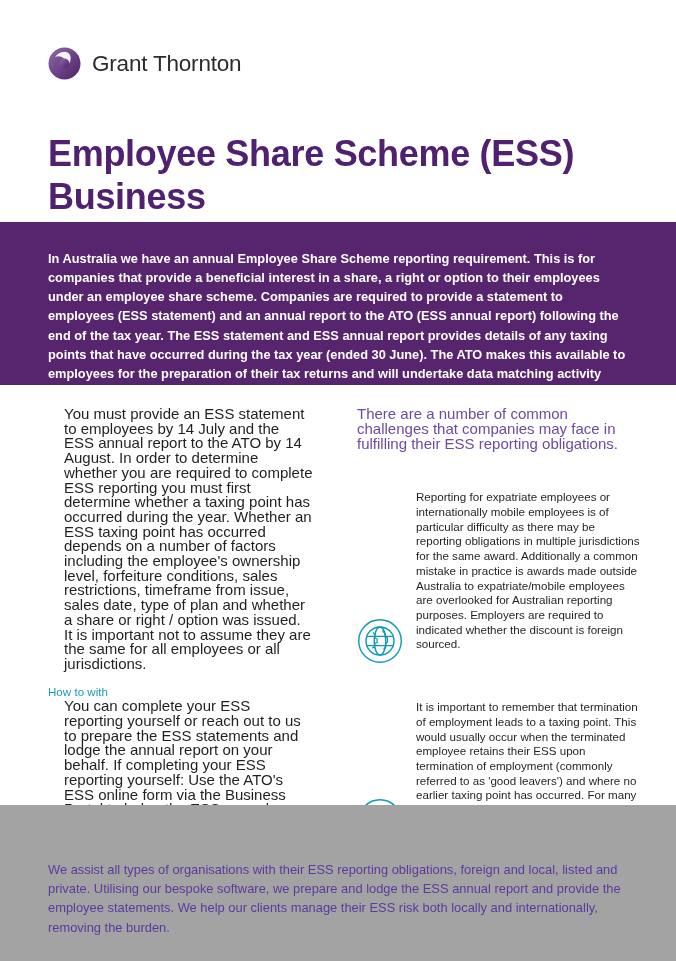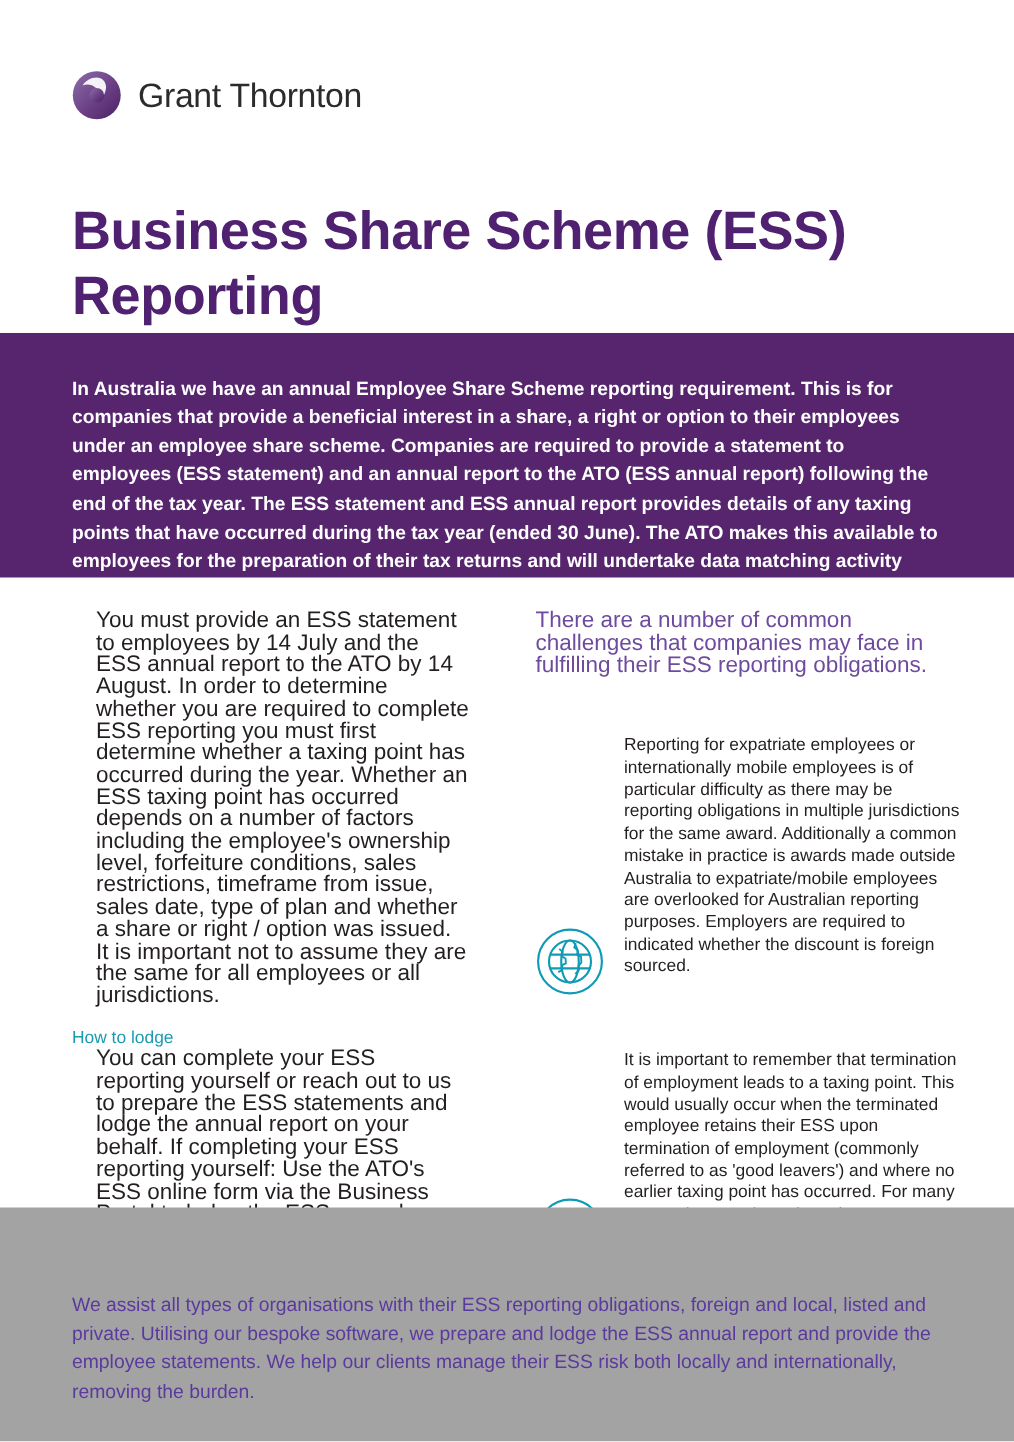--- a/index.html
+++ b/index.html
@@ -182,31 +182,31 @@
         <circle cx="32" cy="32" r="31" fill="url(#gtg)"></circle>
         <path d="M32 9c-7.8 0-14.6 4.2-18.3 10.4 5.6-2.6 12.6-1.4 17 3 4.4 4.4 5.6 11.4 3 17C39.9 35.7 44 28.9 44 21.1 44 14.4 38.7 9 32 9z" fill="#ffffff" opacity="0.93"></path>
         <path d="M55 32c0 7.8-4.2 14.6-10.4 18.3 2.6-5.6 1.4-12.6-3-17-4.4-4.4-11.4-5.6-17-3C28.3 24.1 35.1 20 42.9 20 49.6 20 55 25.3 55 32z" fill="#ffffff" opacity="0.0"></path>
         <circle cx="32" cy="32" r="9.5" fill="url(#gtg)"></circle>
         <path d="M32 55c7.8 0 14.6-4.2 18.3-10.4-5.6 2.6-12.6 1.4-17-3-4.4-4.4-5.6-11.4-3-17C24.1 28.3 20 35.1 20 42.9 20 49.6 25.3 55 32 55z" fill="#ffffff" opacity="0.0"></path>
       </svg>
     </span>
     <span class="logo-word">Grant Thornton</span>
   </div>
 
-  <h1 class="doc-title">Business Share Scheme (ESS) Reporting</h1>
+  <h1 class="doc-title">Employee Share Scheme (ESS) Business</h1>
 
   <div class="intro-band">
     <p class="intro-text">In Australia we have an annual Employee Share Scheme reporting requirement. This is for companies that provide a beneficial interest in a share, a right or option to their employees under an employee share scheme. Companies are required to provide a statement to employees (ESS statement) and an annual report to the ATO (ESS annual report) following the end of the tax year. The ESS statement and ESS annual report provides details of any taxing points that have occurred during the tax year (ended 30 June). The ATO makes this available to employees for the preparation of their tax returns and will undertake data matching activity utilising this information.</p>
   </div>
 
   <div class="body-area">
 
     <div class="col-left">
       <p class="body-p">You must provide an ESS statement to employees by 14 July and the ESS annual report to the ATO by 14 August. In order to determine whether you are required to complete ESS reporting you must first determine whether a taxing point has occurred during the year. Whether an ESS taxing point has occurred depends on a number of factors including the employee's ownership level, forfeiture conditions, sales restrictions, timeframe from issue, sales date, type of plan and whether a share or right / option was issued. It is important not to assume they are the same for all employees or all jurisdictions.</p>
-      <p class="sub-head">How to lodge</p>
+      <p class="sub-head">How to with</p>
       <p class="body-p">You can complete your ESS reporting yourself or reach out to us to prepare the ESS statements and lodge the annual report on your behalf. If completing your ESS reporting yourself: Use the ATO's ESS online form via the Business Portal to lodge the ESS annual report. You need an ABN and less than 50 employees to report, to use this form. The system is limited on the number of plans and taxing points that can be considered. You will need to manually provide each individual with an ESS statement in an approved form.</p>
     </div>
 
     <div class="col-right">
       <p class="right-lede">There are a number of common challenges that companies may face in fulfilling their ESS reporting obligations.</p>
 
       <div class="icon-block">
         <span class="icon-circle">
           <svg width="46" height="46" viewBox="0 0 48 48" xmlns="http://www.w3.org/2000/svg" fill="none" stroke="#0f9bb5" stroke-width="1.5">
             <circle cx="24" cy="24" r="22.2"></circle>

